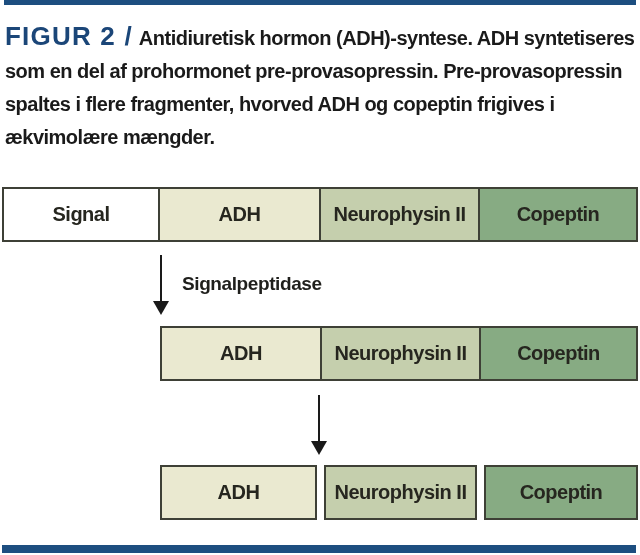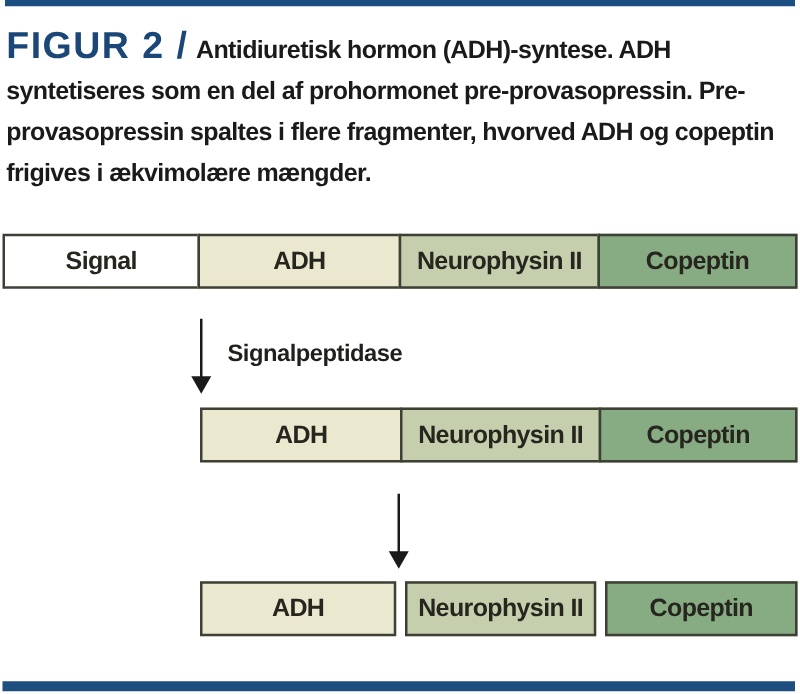--- a/index.html
+++ b/index.html
@@ -21,27 +21,27 @@
     position: absolute;
     left: 5px; top: 20px; width: 634px;
     margin: 0;
     font-size: 20px; font-weight: 700;
     line-height: 33px;
     letter-spacing: -0.5px;
     color: #1a1a1a;
   }
   .fig-label {
     color: #1b4678;
-    font-size: 30px;
+    font-size: 26px;
     letter-spacing: 1.2px;
     margin-right: 6px;
   }
 
   
-  .row { position: absolute; display: flex; height: 44px; }
+  .row { position: absolute; display: flex; height: 55px; }
   .row1 { left: 2px; top: 187px; width: 636px; }
   .row2 { left: 160px; top: 326px; width: 478px; }
   .row3 { left: 160px; top: 465px; width: 478px; }
   .cell {
     box-sizing: border-box;
     border: 2px solid #3e4036;
     display: flex; align-items: center; justify-content: center;
     font-size: 20px; font-weight: 700; letter-spacing: -0.5px;
     color: #26261f;
     background: #fff;

